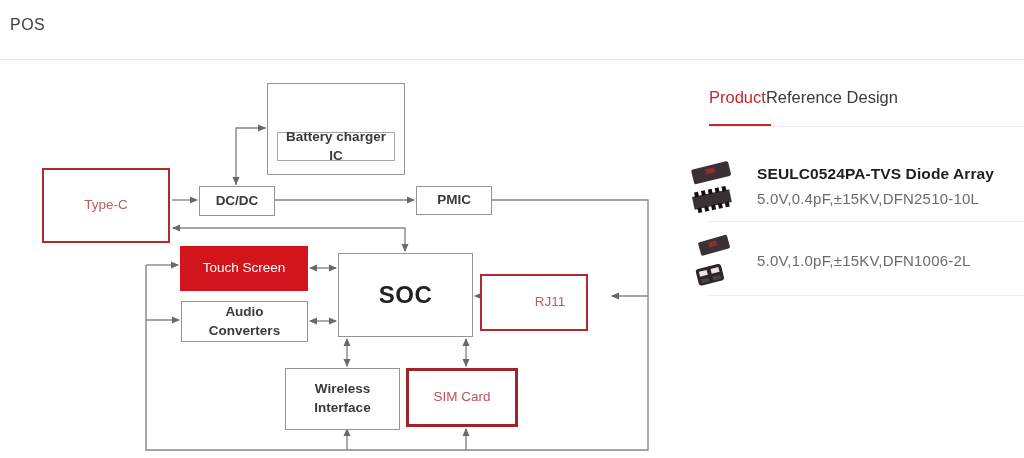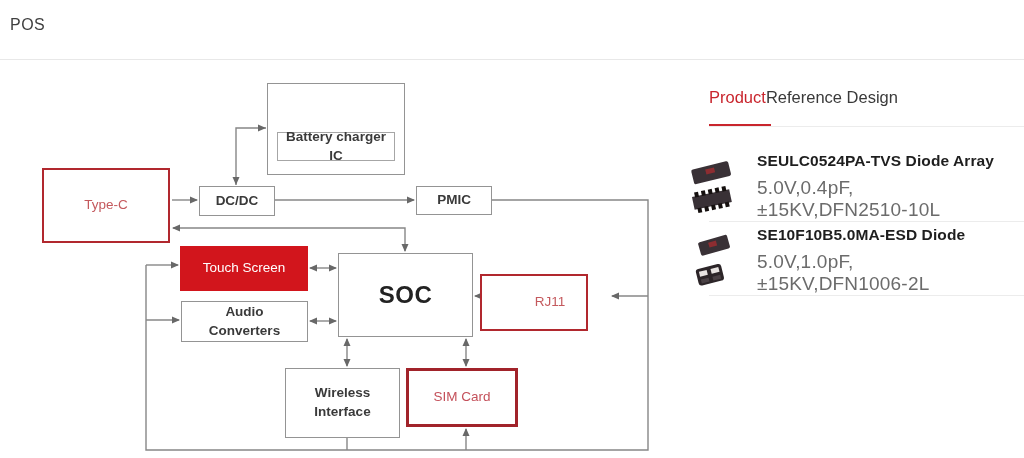--- a/index.html
+++ b/index.html
@@ -38,21 +38,21 @@
   .tab-underline{position:absolute;left:709px;top:124px;width:62px;height:2px;background:#c9252d;}
   .tab-rule{position:absolute;left:709px;top:126px;width:315px;height:1px;background:#ececec;}
   .product-row{position:absolute;left:679px;width:315px;height:66px;display:flex;
                align-items:center;gap:12px;cursor:pointer;}
   .row1{top:153px;} .row2{top:227px;}
   .row-divider{position:absolute;left:709px;width:315px;height:1px;background:#ececec;}
   .div1{top:221px;} .div2{top:295px;}
   .chip-art{flex:0 0 66px;height:60px;}
   .prod-text{display:flex;flex-direction:column;gap:7px;}
   .prod-name{font-size:15.5px;font-weight:bold;color:#1e1e1e;letter-spacing:.1px;}
-  .prod-specs{font-size:19px;color:#6b6b6b;letter-spacing:.2px;}
+  .prod-specs{font-size:15px;color:#6b6b6b;letter-spacing:.2px;}
 </style>
 </head>
 <body>
 
 <div id="page">
 
   <div class="pos-title">POS</div>
   <div class="top-rule"></div>
 
   <svg id="wires" width="1024" height="458">
@@ -136,21 +136,21 @@
   </div>
 
   <div class="dbox soc-box" style="left:338px;top:253px;width:135px;height:84px;">
     <span>SOC</span>
   </div>
 
   <div class="dbox red-outline" style="left:480px;top:274px;width:108px;height:57px;padding-left:32px;">
     <span>RJ11</span>
   </div>
 
-  <div class="dbox" style="left:285px;top:368px;width:115px;height:70px;">
+  <div class="dbox" style="left:285px;top:368px;width:115px;height:62px;">
     <span class="wrap80">Wireless Interface</span>
   </div>
 
   <div class="dbox red-outline sim-box" style="left:406px;top:368px;width:112px;height:59px;">
     <span>SIM Card</span>
   </div>
 
   <div class="tabs">
     <div class="tab active">Product</div>
     <div class="tab">Reference Design</div>
@@ -195,19 +195,18 @@
       </g>
       <g transform="rotate(-14 32 45)">
         <rect x="18" y="36" width="26" height="17" rx="3" fill="#2c2528"></rect>
         <rect x="21" y="39" width="8" height="5" fill="#e8e4e2"></rect>
         <rect x="33" y="39" width="8" height="5" fill="#e8e4e2"></rect>
         <rect x="21" y="47" width="8" height="4" fill="#4a4145"></rect>
         <rect x="33" y="47" width="8" height="4" fill="#4a4145"></rect>
       </g>
     </svg>
     <div class="prod-text">
-      <div class="prod-name">SE10F10B5.0MA-ESD Diode</div>
       <div class="prod-specs">5.0V,1.0pF,±15KV,DFN1006-2L</div>
     </div>
   </div>
   <div class="row-divider div2"></div>
 
 </div>
 
 </body></html>

